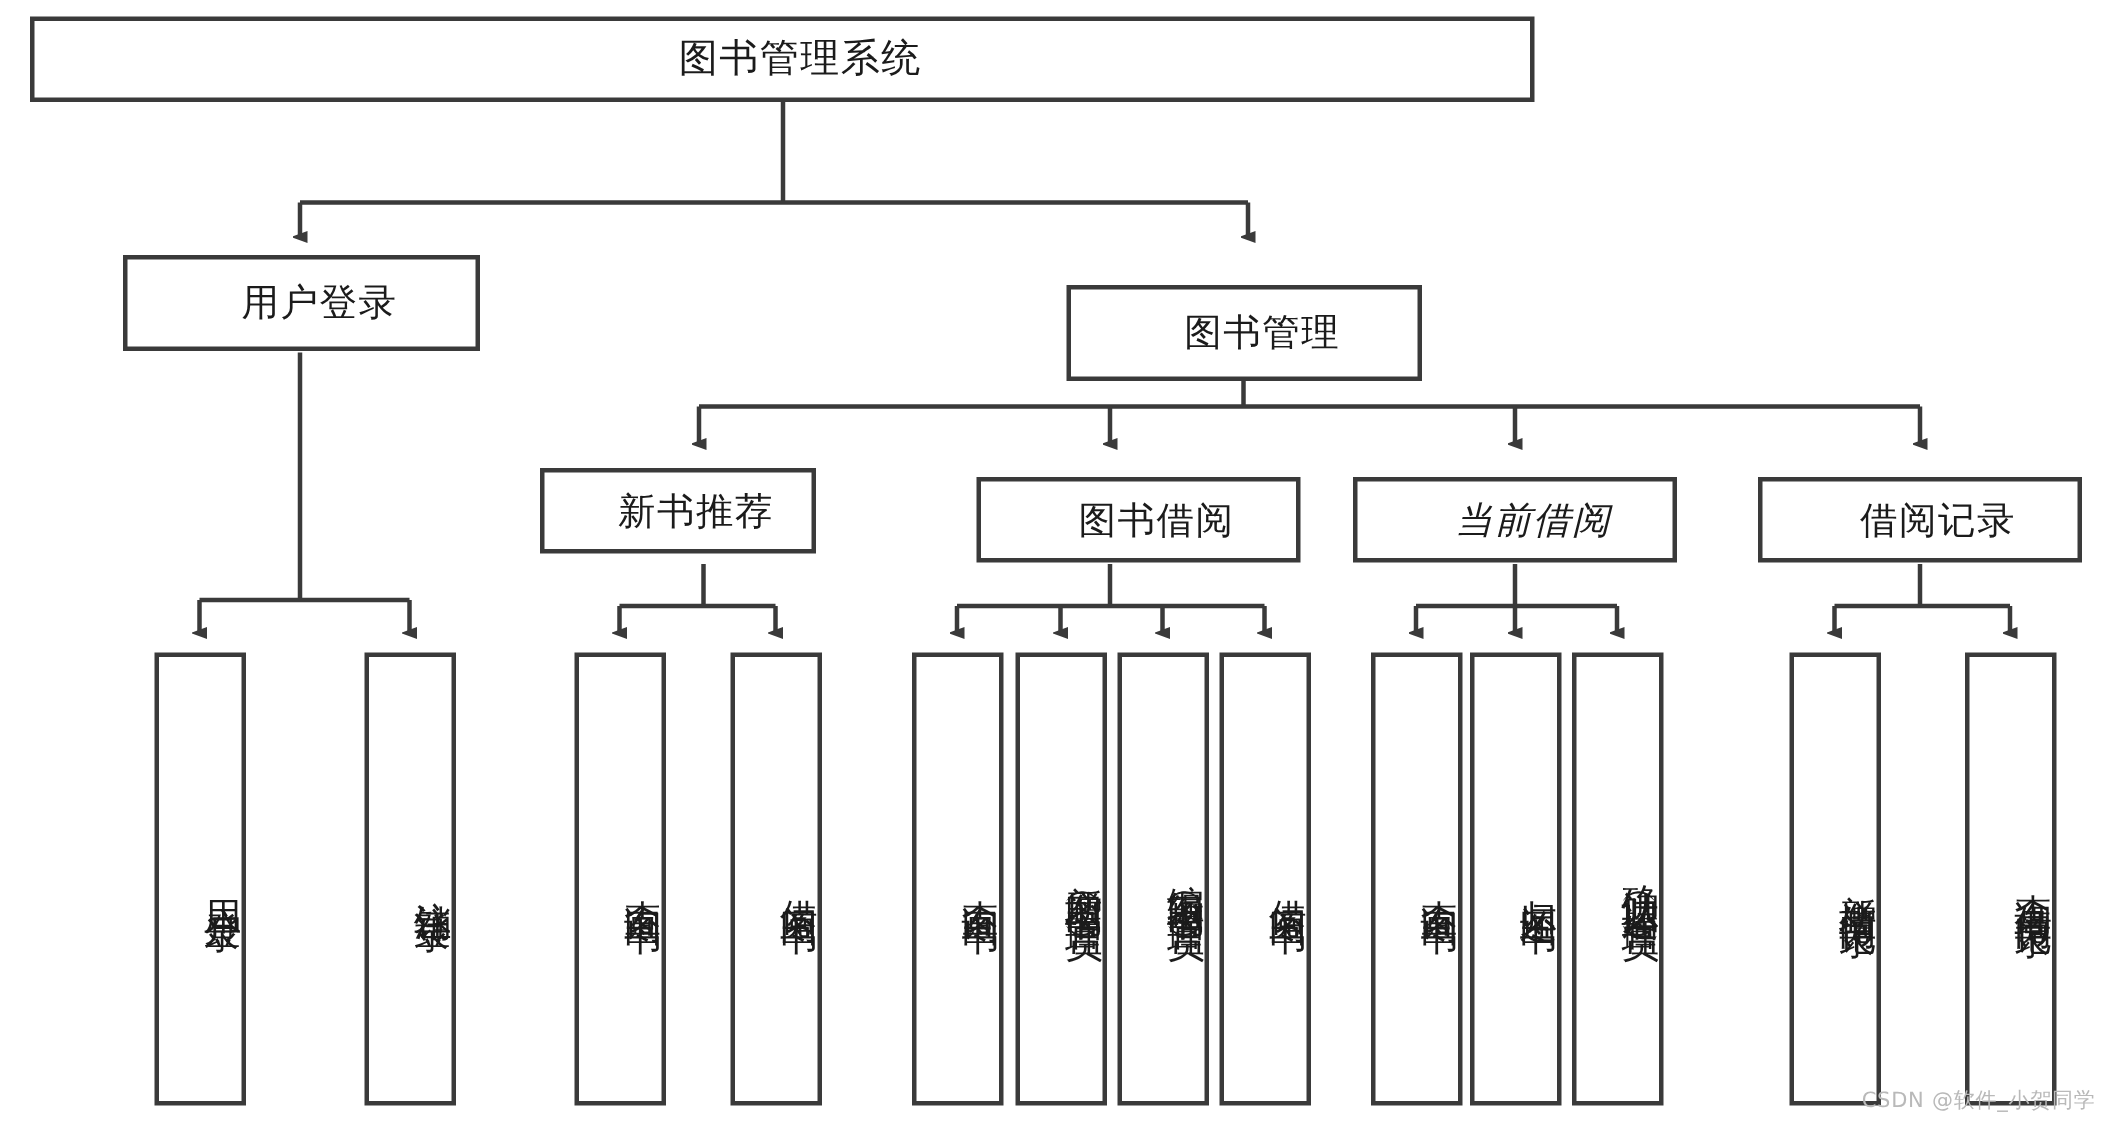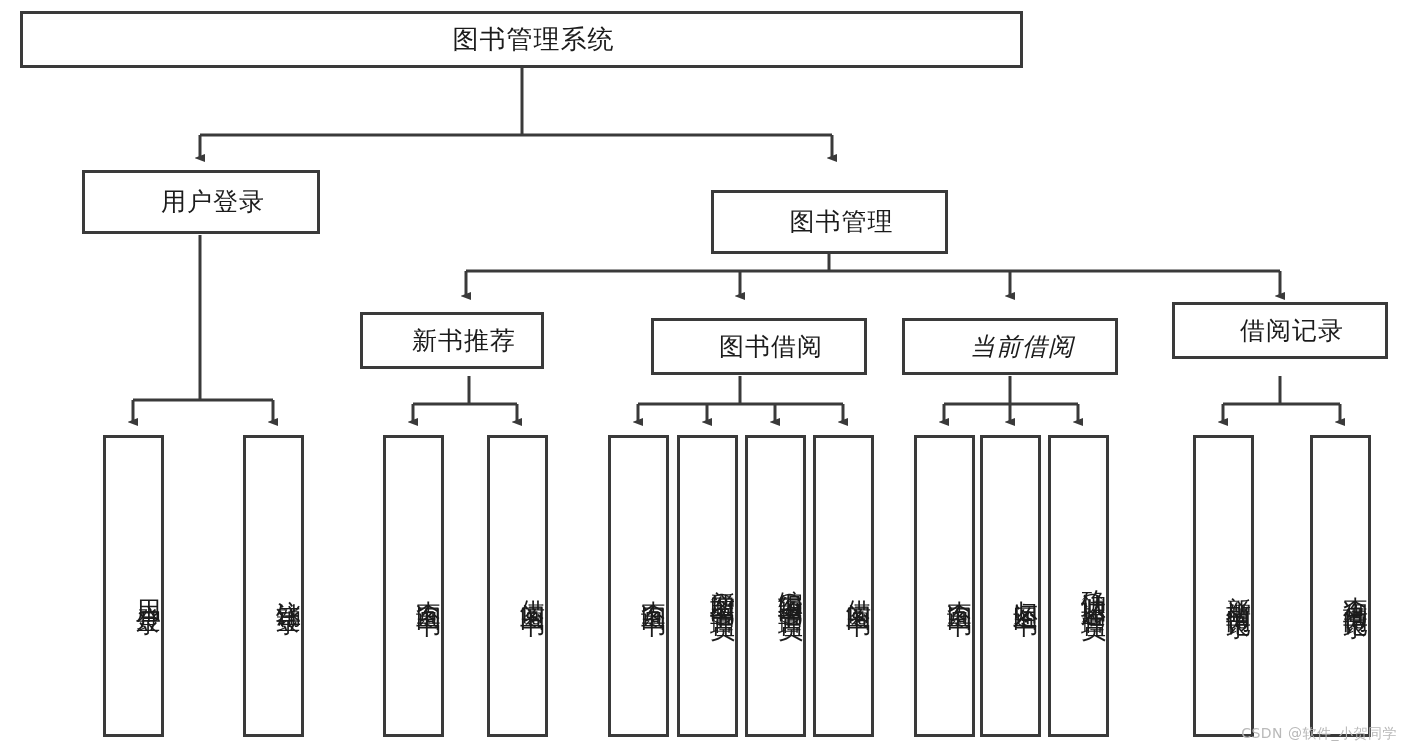--- a/index.html
+++ b/index.html
@@ -139,21 +139,21 @@
 
   <div class="node horiz" style="left:360px; top:312px; width:184px; height:57px;">
     <span>新书推荐</span>
   </div>
   <div class="node horiz" style="left:632px; top:318px; width:216px; height:57px;margin-left:19px;">
     <span>图书借阅</span>
   </div>
   <div class="node horiz" style="left:902px; top:318px; width:216px; height:57px;font-style:italic;">
     <span>当前借阅</span>
   </div>
-  <div class="node horiz" style="left:1172px; top:302px; width:216px; height:57px;align-items:center;">
+  <div class="node horiz" style="left:1172px; top:318px; width:216px; height:57px;align-items:center;">
     <span>借阅记录</span>
   </div>
 
   <div class="node vert" style="left:103px; top:435px; width:61px; height:302px;">
     <span class="vtext">用户登录</span>
   </div>
   <div class="node vert" style="left:243px; top:435px; width:61px; height:302px;">
     <span class="vtext">注销登录</span>
   </div>
 

